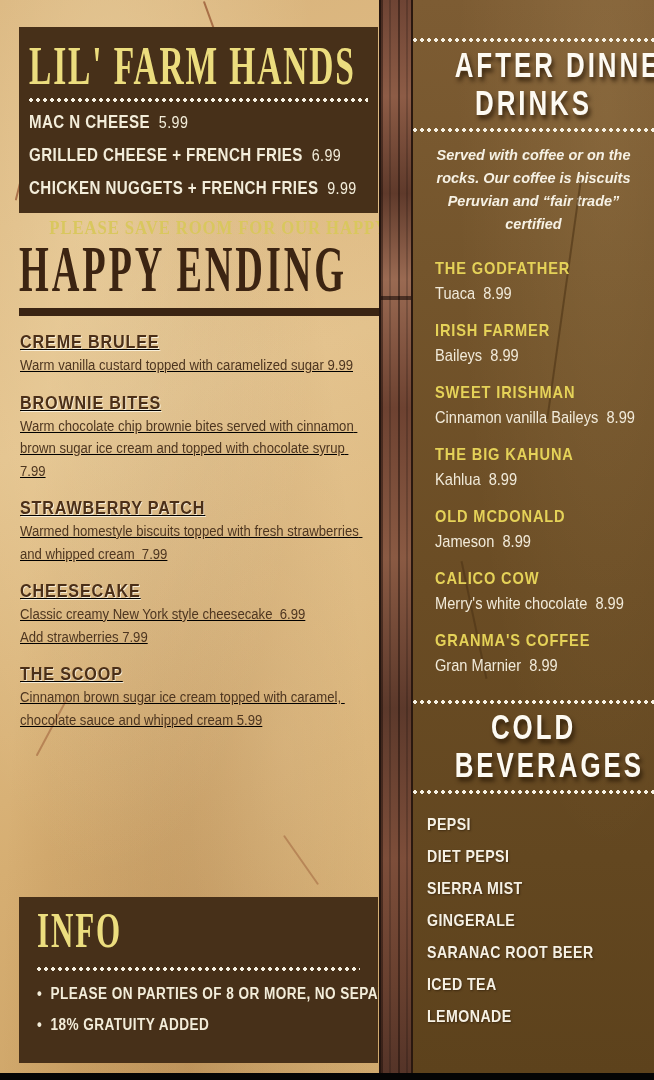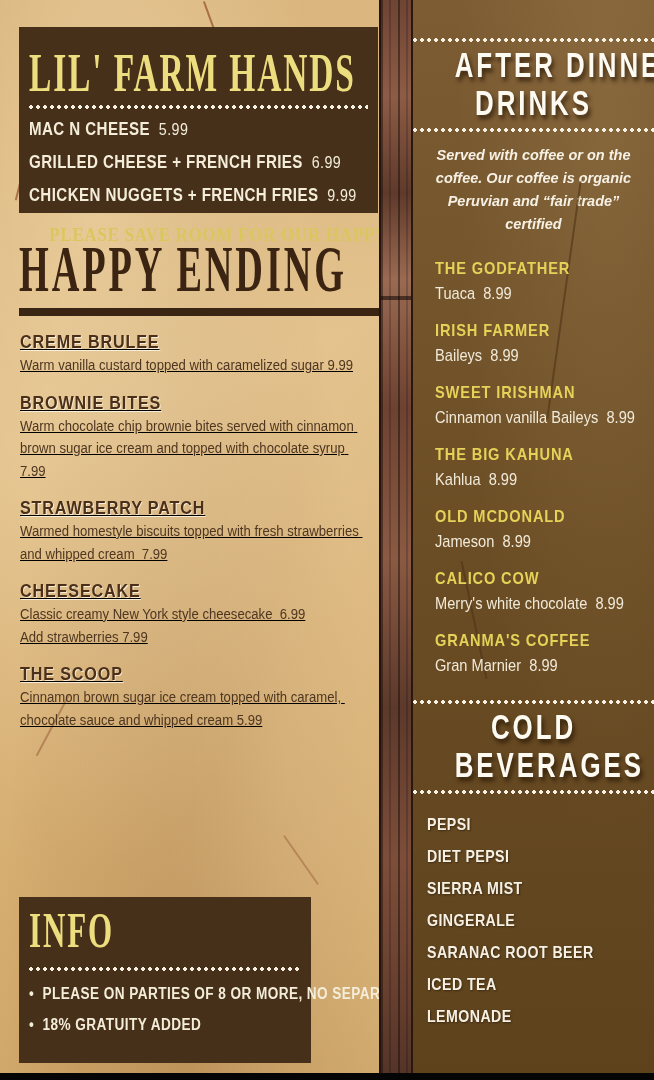--- a/index.html
+++ b/index.html
@@ -13,21 +13,21 @@
       radial-gradient(ellipse at 75% 70%, rgba(255,238,200,.18), transparent 60%),
       radial-gradient(ellipse at 50% 100%, rgba(120,66,18,.25), transparent 70%),
       linear-gradient(160deg,#d8b27a 0%,#e2c08a 38%,#d6ae72 72%,#cda467 100%);}
   .crack{position:absolute;background:#7c2f13;opacity:.55;border-radius:2px;}
   .c1{left:28px;top:92px;width:2px;height:110px;transform:rotate(14deg);}
   .c2{left:210px;top:0;width:2px;height:42px;transform:rotate(-20deg);}
   .c3{left:52px;top:690px;width:2px;height:70px;transform:rotate(28deg);opacity:.35;}
   .c4{left:300px;top:830px;width:2px;height:60px;transform:rotate(-35deg);opacity:.3;}
 
   .kids-box{position:absolute;left:19px;top:27px;width:359px;height:186px;
-    background:#473019;padding:16px 10px;box-sizing:border-box;}
+    background:#473019;padding:9px 10px;box-sizing:border-box;}
   .yellow-title{margin:0;color:#ecdd7e;font-family:"Liberation Serif",serif;
     font-weight:bold;font-size:54px;line-height:60px;letter-spacing:3px;
     transform:scaleX(0.62);transform-origin:0 50%;white-space:nowrap;}
   .dots{height:4px;background-image:radial-gradient(circle at 2px 2px,#f6f1e2 1.6px,rgba(0,0,0,0) 1.9px);
     background-size:7px 4px;background-repeat:repeat-x;}
   .kids-box .dots{margin-top:2px;}
   .kid-item{margin-top:8px;color:#f3edda;font-weight:bold;font-size:18px;line-height:24px;
     letter-spacing:.5px;transform:scaleX(0.84);transform-origin:0 50%;white-space:nowrap;}
   .kid-item:first-of-type{margin-top:10px;}
   .kid-price{font-weight:normal;font-size:17px;margin-left:5px;}
@@ -41,22 +41,22 @@
   .title-rule{position:absolute;left:19px;top:308px;width:360px;height:8px;background:#3a2413;}
 
   .dessert-list{position:absolute;left:20px;top:331px;width:352px;}
   .dessert{margin-bottom:15px;text-decoration:underline;}
   .d-name{color:#4b2f18;font-weight:bold;font-size:19px;line-height:21px;letter-spacing:1px;
     text-shadow:1px 1px 0 rgba(255,252,240,.75);
     transform:scaleX(0.85);transform-origin:0 50%;white-space:nowrap;margin-bottom:2px;}
   .d-desc{color:#4e3620;font-size:15.5px;line-height:22.5px;width:118%;
     transform:scaleX(0.847);transform-origin:0 0;white-space:pre-wrap;}
 
-  .info-box{position:absolute;left:19px;top:897px;width:292px;height:166px;
-    background:#473019;padding:0 10px;box-sizing:border-box;}
+  .info-box{position:absolute;left:19px;top:897px;width:359px;height:166px;
+    background:#473019;padding:0 18px;box-sizing:border-box;}
   .info-title{font-size:50px;line-height:58px;margin-top:4px;}
   .info-box .dots{margin-top:8px;}
   .bullet{margin-top:14px;color:#f3edda;font-weight:bold;font-size:16px;line-height:17px;
     letter-spacing:.5px;transform:scaleX(0.85);transform-origin:0 50%;white-space:nowrap;}
   .bullet::before{content:"\2022\00a0\00a0";}
   .bullet:first-of-type{margin-top:16px;}
 
   
   .wood{position:absolute;left:379px;top:0;width:34px;height:1073px;
     background:
@@ -169,21 +169,21 @@
   <div class="right-panel">
     <div class="rp-crack rc1"></div>
     <div class="rp-crack rc2"></div>
 
     <div class="dots dots-top"></div>
     <h2 class="white-title">
       <span>AFTER DINNER</span>
       <span>DRINKS</span>
     </h2>
     <div class="dots title-gap" style="margin-top:6px;"></div>
-    <p class="drink-note">Served with coffee or on the coffee. Our coffee is organic Peruvian and “fair trade” certified</p>
+    <p class="drink-note">Served with coffee or on the rocks. Our coffee is biscuits Peruvian and “fair trade” certified</p>
 
     <div class="drink-list">
       <div class="drink">
         <div class="drink-name">THE GODFATHER</div>
         <div class="drink-detail">Tuaca  8.99</div>
       </div>
       <div class="drink">
         <div class="drink-name">IRISH FARMER</div>
         <div class="drink-detail">Baileys  8.99</div>
       </div>

